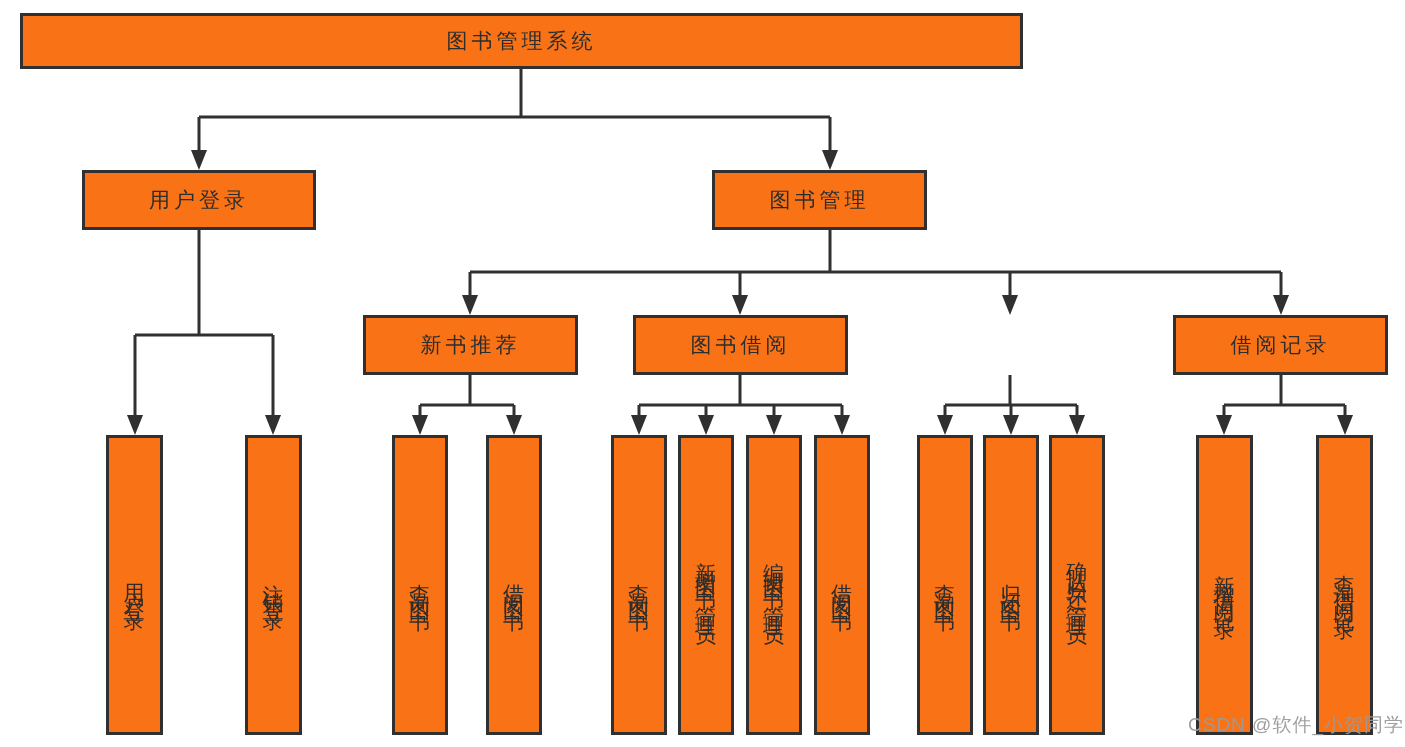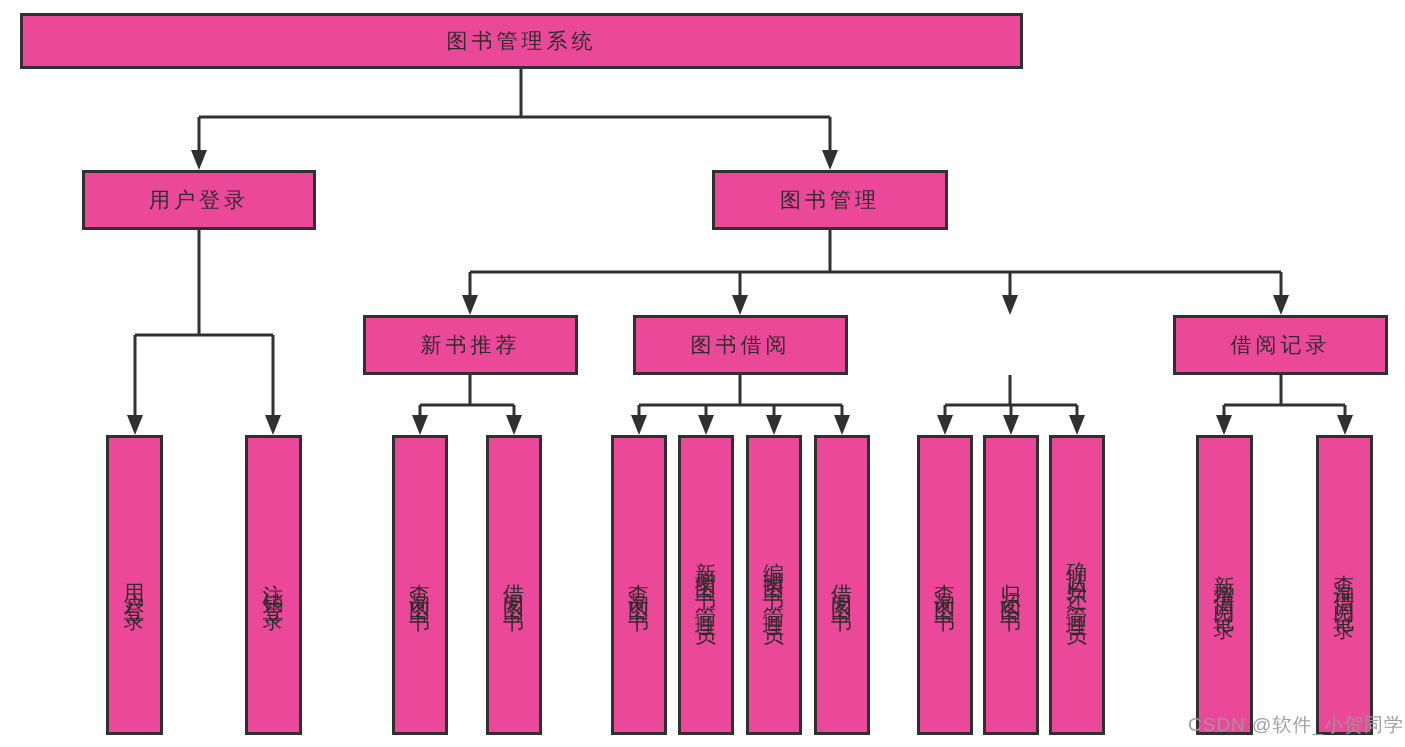--- a/index.html
+++ b/index.html
@@ -14,21 +14,21 @@
   }
   svg.connectors {
     position: absolute;
     left: 0; top: 0;
     z-index: 0;
   }
   .node {
     position: absolute;
     box-sizing: border-box;
     border: 3px solid #303030;
-    background: #ec4899;
+    background: #f97316;
     display: flex;
     align-items: center;
     justify-content: center;
     z-index: 1;
     font-size: 21px;
   }
   .hbox {
     letter-spacing: 4px;
     white-space: nowrap;
   }
@@ -83,21 +83,21 @@
       <polygon points="1003,415 1019,415 1011,435"></polygon>
       <polygon points="1069,415 1085,415 1077,435"></polygon>
       <polygon points="1216,415 1232,415 1224,435"></polygon>
       <polygon points="1337,415 1353,415 1345,435"></polygon>
     </g>
   </svg>
 
   <div class="node hbox" style="left:20px; top:13px; width:1003px; height:56px;">图书管理系统</div>
 
   <div class="node hbox" style="left:82px; top:170px; width:234px; height:60px;">用户登录</div>
-  <div class="node hbox" style="left:712px; top:170px; width:236px; height:60px;">图书管理</div>
+  <div class="node hbox" style="left:712px; top:170px; width:215px; height:60px;">图书管理</div>
 
   <div class="node hbox" style="left:633px; top:315px; width:215px; height:60px;">图书借阅</div>
   <div class="node hbox" style="left:363px; top:315px; width:215px; height:60px;">新书推荐</div>
   <div class="node hbox" style="left:1173px; top:315px; width:215px; height:60px;text-align:center;">借阅记录</div>
 
   <div class="node vbox" style="left:106px; top:435px; width:57px; height:300px;">用户登录</div>
   <div class="node vbox" style="left:245px; top:435px; width:57px; height:300px;">注销登录</div>
 
   <div class="node vbox" style="left:392px; top:435px; width:56px; height:300px;">查询图书</div>
   <div class="node vbox" style="left:486px; top:435px; width:56px; height:300px;">借阅图书</div>

